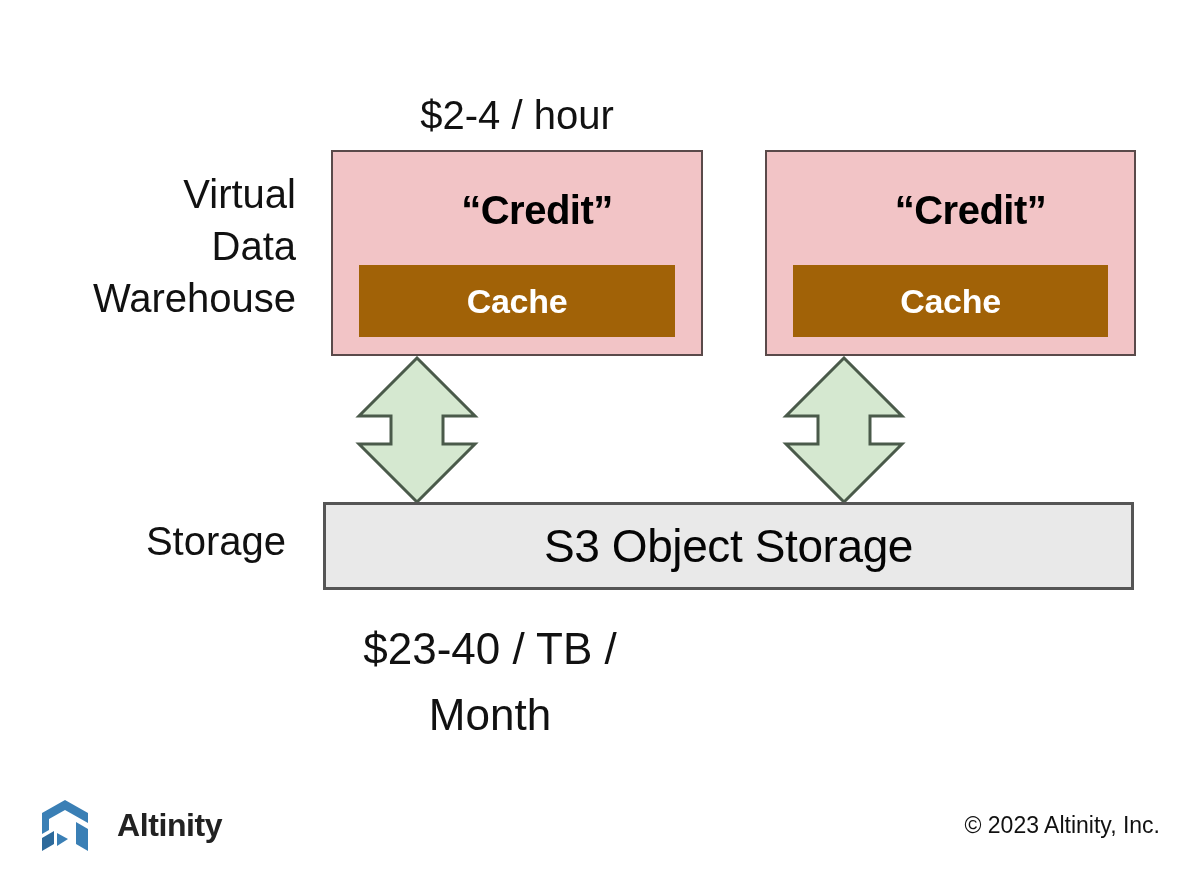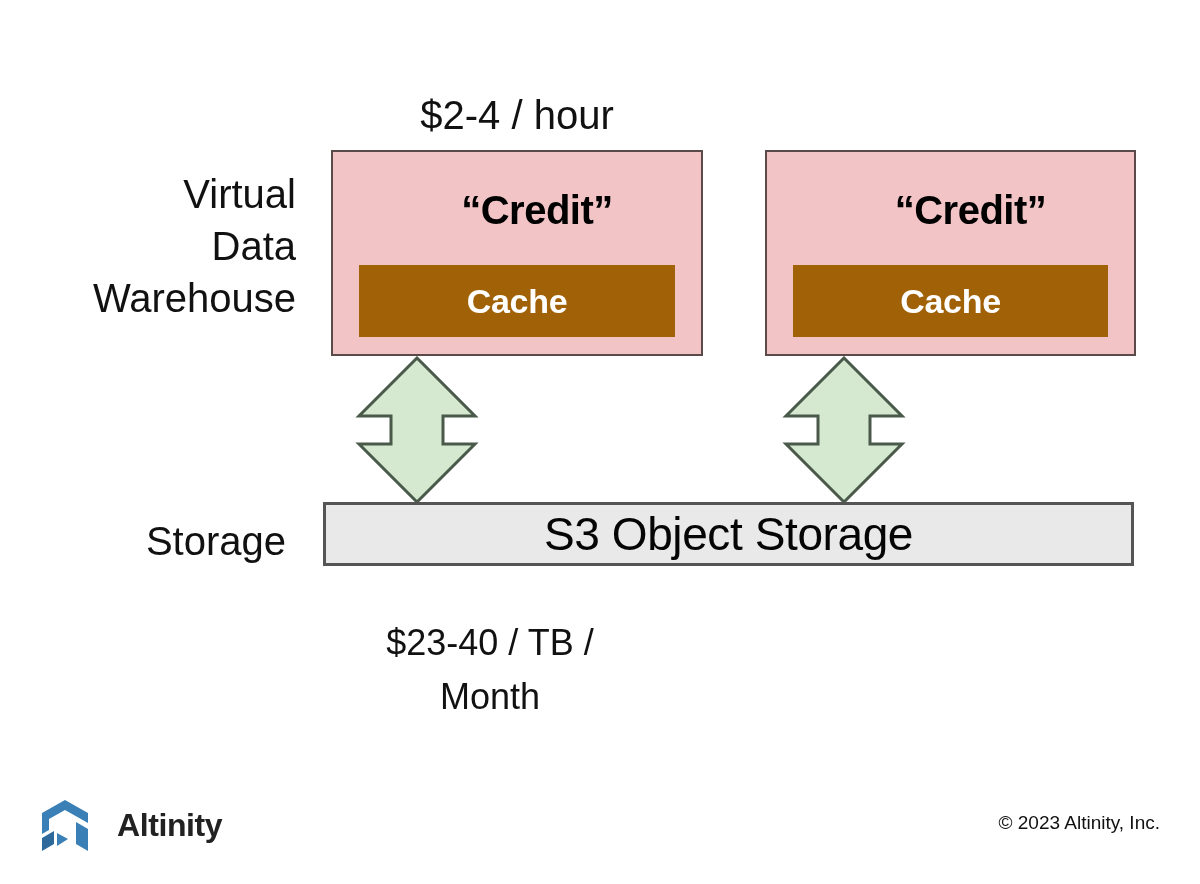--- a/index.html
+++ b/index.html
@@ -52,21 +52,21 @@
     text-align: right;
     font-size: 40px;
     margin-left: 8px;
   }
 
   #price-bottom {
     left: 325px;
     top: 616px;
     width: 330px;
     text-align: center;
-    font-size: 36px;
+    font-size: 44px;
     line-height: 1.5;
   }
 
   
   .vdw-box {
     position: absolute;
     top: 150px;
     height: 206px;
     background: #f2c4c6;
     border: 2px solid #5a4a4a;
@@ -115,21 +115,21 @@
   }
   #arrow-1 { left: 355px; }
   #arrow-2 { left: 782px; }
 
   
   #s3-box {
     position: absolute;
     left: 323px;
     top: 502px;
     width: 811px;
-    height: 64px;
+    height: 88px;
     background: #e9e9e9;
     border: 3px solid #555555;
     box-sizing: border-box;
     display: flex;
     align-items: center;
     justify-content: center;
   }
   #s3-text {
     font-size: 46px;
     font-weight: 400;
@@ -150,21 +150,21 @@
   #logo-word {
     font-size: 32px;
     font-weight: bold;
     color: #222222;
     letter-spacing: -0.4px;
   }
   #copyright {
     position: absolute;
     right: 40px;
     top: 812px;
-    font-size: 19px;
+    font-size: 23px;
     color: #111111;
   }
 </style>
 </head>
 <body>
 
 <div id="slide">
 
   <div class="label" id="price-top">$2-4 / hour</div>
 

